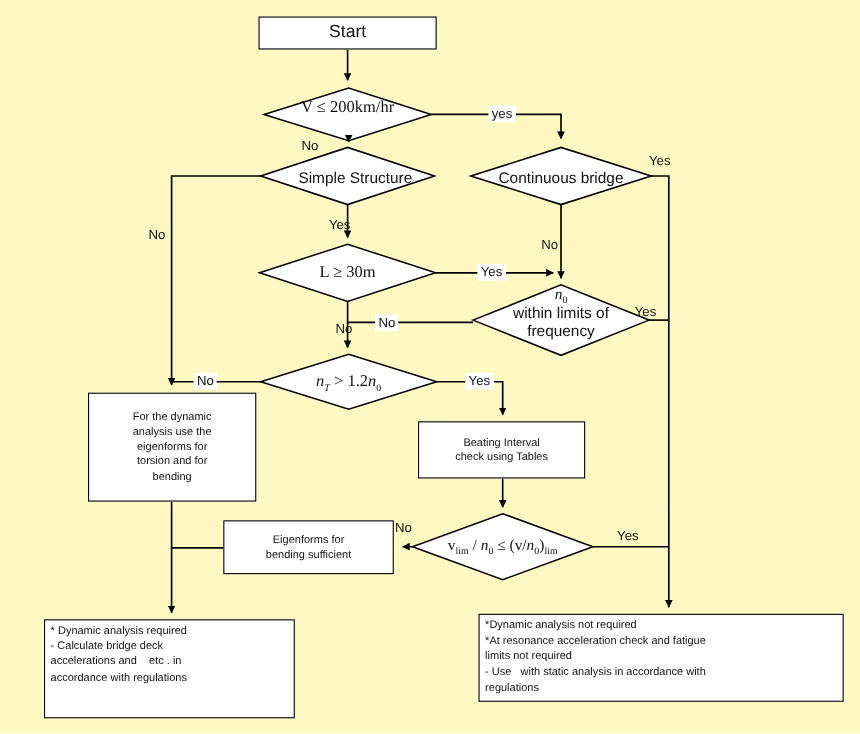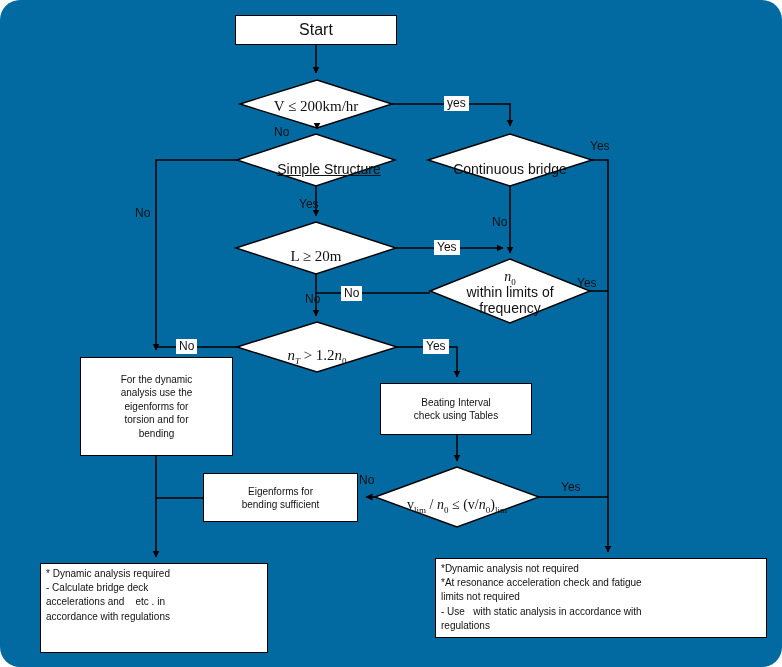--- a/index.html
+++ b/index.html
@@ -1,32 +1,32 @@
 <!DOCTYPE html>
 <html><head>
 <meta charset="utf-8">
 <style>
   html,body { margin:0; padding:0; background:#ffffff; }
   .canvas {
-    position:relative; width:782px; height:667px; background:#0369a1;
-    font-family:"Liberation Sans", sans-serif; color:#111111; overflow:hidden;border-radius:20px;
+    position:relative; width:782px; height:667px; background:#fef9c3;
+    font-family:"Liberation Sans", sans-serif; color:#111111; overflow:hidden;
   }
   .layer { position:absolute; left:0; top:0; width:782px; height:667px; }
   .box {
     position:absolute; border:1.6px solid #000000; background:#ffffff;
     box-sizing:border-box; display:flex; flex-direction:column;
     align-items:center; justify-content:center; text-align:center;
     font-size:10px; line-height:1.3;
   }
   .box.left { align-items:flex-start; justify-content:flex-start;
     text-align:left; padding:3px 5px; line-height:1.42; }
   .box .bl { white-space:pre-wrap; }
   .start { font-size:16px; }
   .dtext {
-    position:absolute; text-align:center; font-size:14px; line-height:16px;margin-top:8px;
+    position:absolute; text-align:center; font-size:14px; line-height:16px;
   }
   .serif { font-family:"Liberation Serif", serif; font-size:15px; }
   .it { font-style:italic; }
   sub { font-size:9px; line-height:0; }
   .lbl { position:absolute; font-size:12px; line-height:15px; white-space:pre; }
   .bg { background:#ffffff; padding:0 3px; }
 </style>
 </head>
 <body>
 
@@ -99,25 +99,25 @@
   <div class="box left" style="left:435px;top:558px;width:332px;height:80px;">
     <div class="bl">*Dynamic analysis not required</div>
     <div class="bl">*At resonance acceleration check and fatigue</div>
     <div class="bl">limits not required</div>
     <div class="bl">- Use   with static analysis in accordance with</div>
     <div class="bl">regulations</div>
   </div>
 
   <div class="dtext serif" style="left:240px;top:90px;width:152px;">V ≤ 200km/hr</div>
 
-  <div class="dtext" style="left:250px;top:153px;width:158px;text-decoration:underline;">Simple Structure</div>
+  <div class="dtext" style="left:244px;top:153px;width:158px;">Simple Structure</div>
 
   <div class="dtext" style="left:428px;top:153px;width:164px;">Continuous bridge</div>
 
-  <div class="dtext serif" style="left:236px;top:240px;width:160px;">L ≥ 20m</div>
+  <div class="dtext serif" style="left:236px;top:240px;width:160px;">L ≥ 30m</div>
 
   <div class="dtext" style="left:430px;top:261px;width:160px;">
     <div class="serif" style="font-size:14px;line-height:15px;"><span class="it">n</span><sub>0</sub></div>
     <div>within limits of</div>
     <div>frequency</div>
   </div>
 
   <div class="dtext serif" style="left:237px;top:339px;width:160px;"><span class="it">n</span><sub class="it">T</sub><span> &gt; 1.2</span><span class="it">n</span><sub>0</sub></div>
 
   <div class="dtext serif" style="left:375px;top:489px;width:164px;font-size:14px;"><span>v</span><sub>lim</sub><span> / </span><span class="it">n</span><sub>0</sub><span> ≤ (</span><span>v/</span><span class="it">n</span><sub>0</sub><span>)</span><sub>lim</sub></div>

